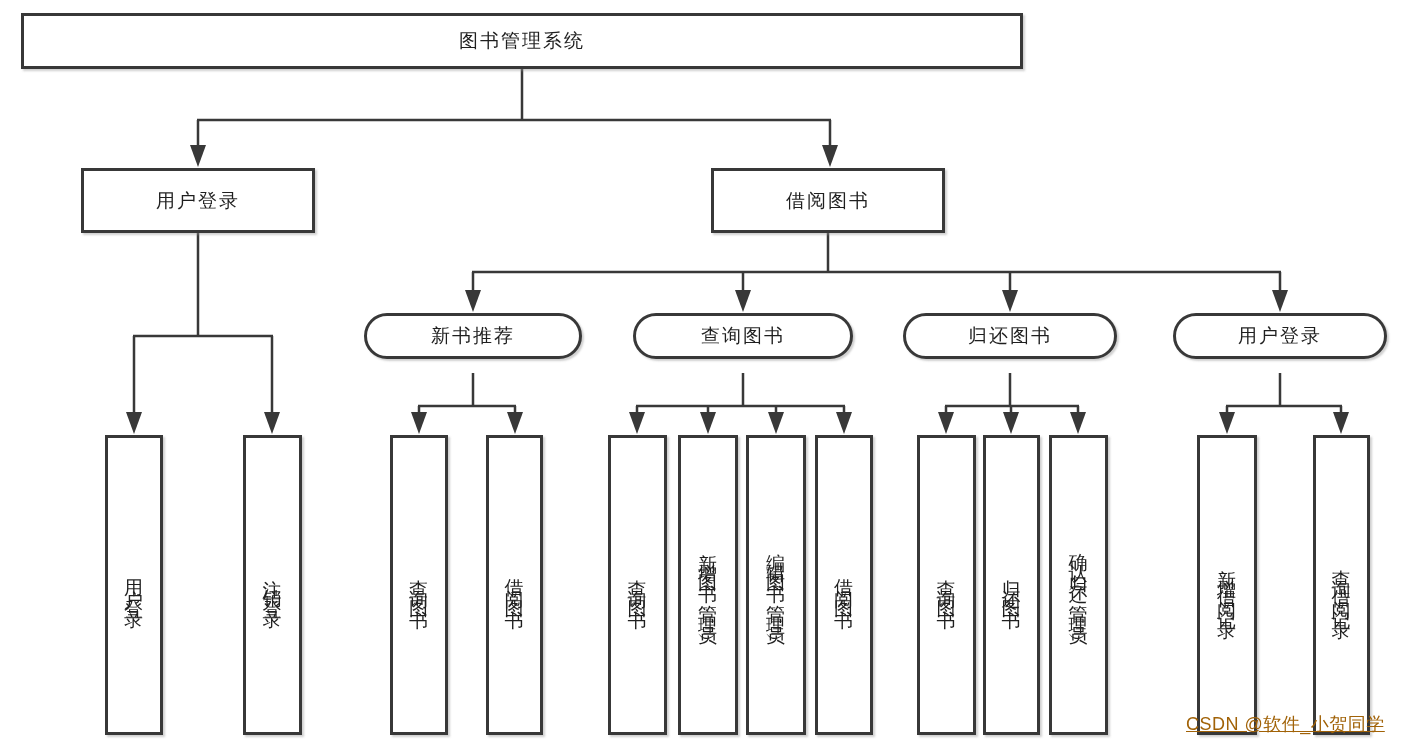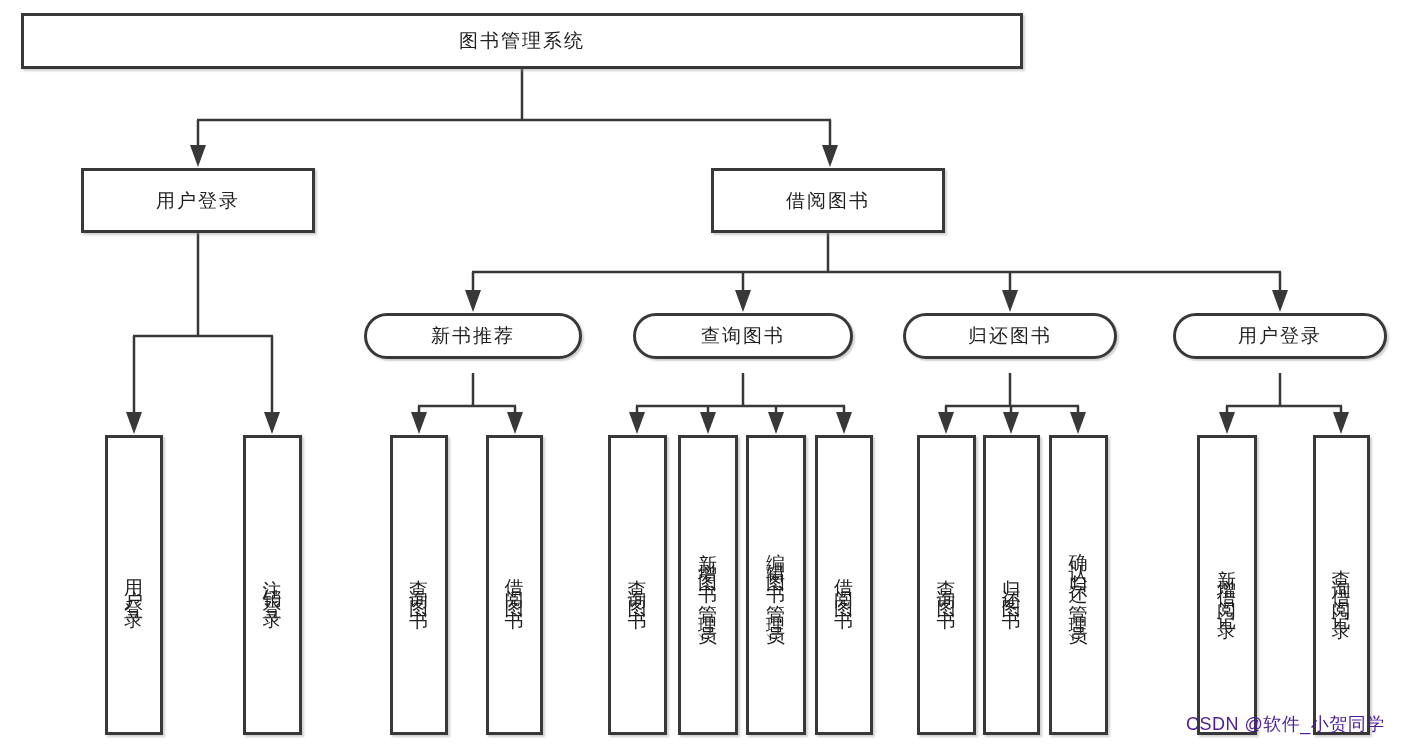--- a/index.html
+++ b/index.html
@@ -36,24 +36,25 @@
   }
   .lvl1 { left: 21px; top: 13px; width: 1002px; height: 56px; }
   .lvl2 { top: 168px; height: 65px; width: 234px; }
   .lvl3 { top: 313px; height: 46px; border-radius: 27px; }
   .leaf { top: 435px; height: 300px; }
   .watermark {
     position: absolute;
     left: 1186px;
     top: 712px;
     font-size: 18px;
-    color: #4c1d95;
+    color: #a16207;
     letter-spacing: 0.5px;
     white-space: nowrap;
     z-index: 10;
+    text-decoration: underline;
   }
 </style>
 </head>
 <body>
 
 <svg class="connectors" width="1405" height="747" viewBox="0 0 1405 747">
   <g stroke="#383838" stroke-width="2.5" fill="none">
     <path d="M522 68 V121 M197 120 H831 M198 120 V150 M830 120 V150"></path>
     <path d="M198 232 V337 M133 336 H273 M134 336 V418 M272 336 V418"></path>
     <path d="M828 232 V273 M472 272 H1281 M473 272 V296 M743 272 V296 M1010 272 V296 M1280 272 V296"></path>

